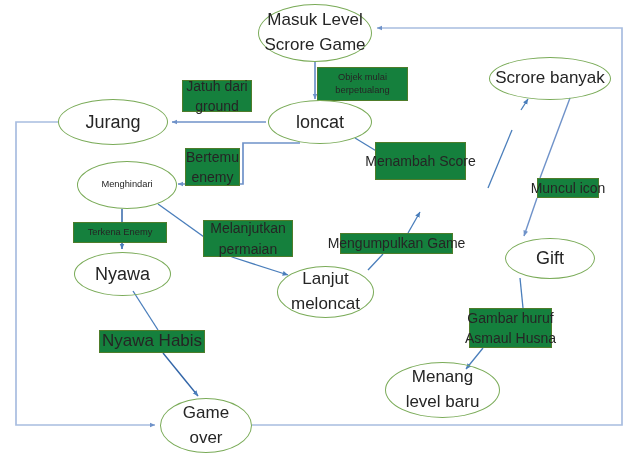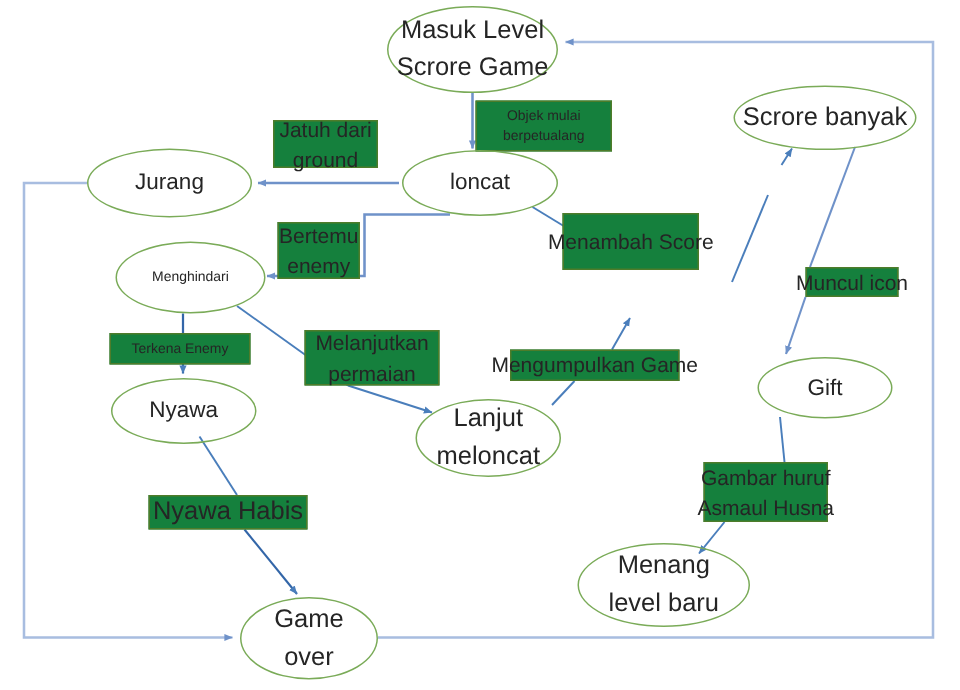--- a/index.html
+++ b/index.html
@@ -40,21 +40,21 @@
   }
   .rect {
     border: 1.3px solid #4e7c2a;
     background: #15803d;
   }
   .node .line {
     display: block;
     line-height: 1.45;
     white-space: nowrap;
   }
-  .t-big .line { font-size: 15px; }
+  .t-big .line { font-size: 18px; }
   .t-med .line { font-size: 17px; text-align: center; }
   .t-sm  .line { font-size: 9.3px; }
   .t-xs  .line { font-size: 14px; }
 </style>
 </head>
 <body>
 
 <div id="canvas">
 
   <svg id="edges" viewBox="0 0 640 460" xmlns="http://www.w3.org/2000/svg">

